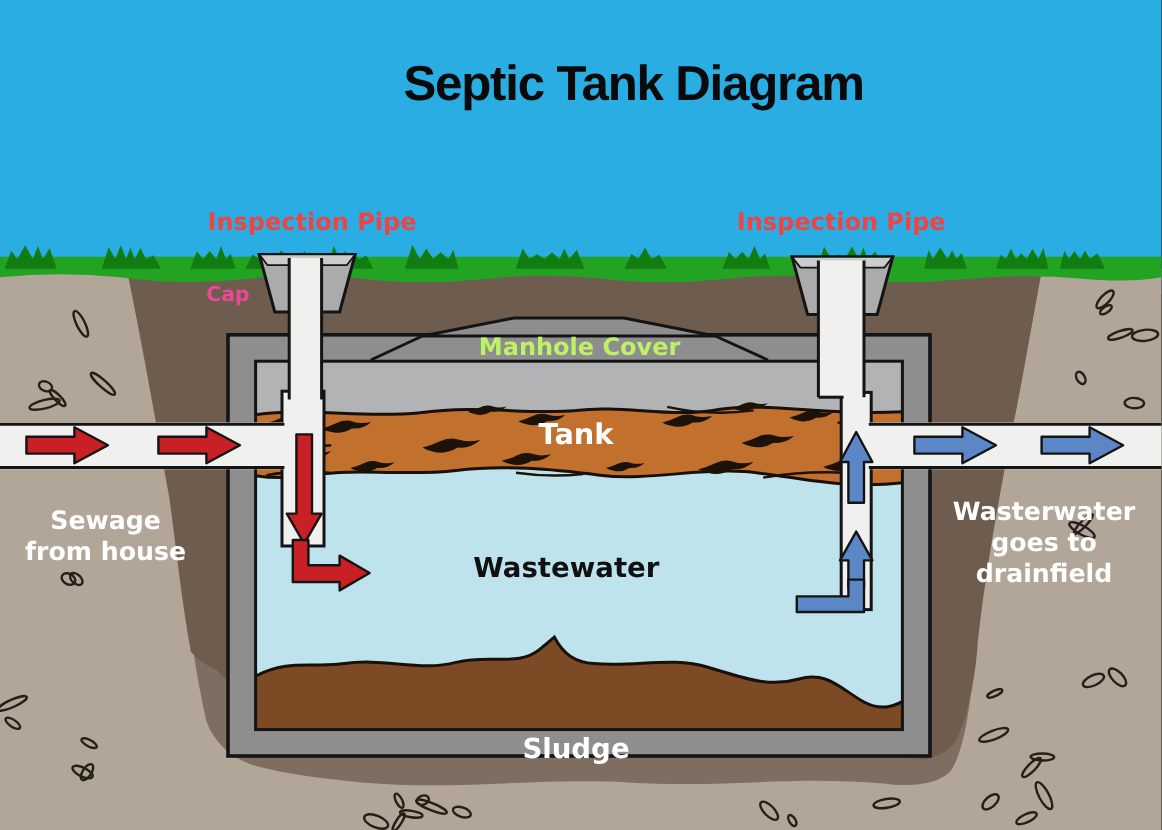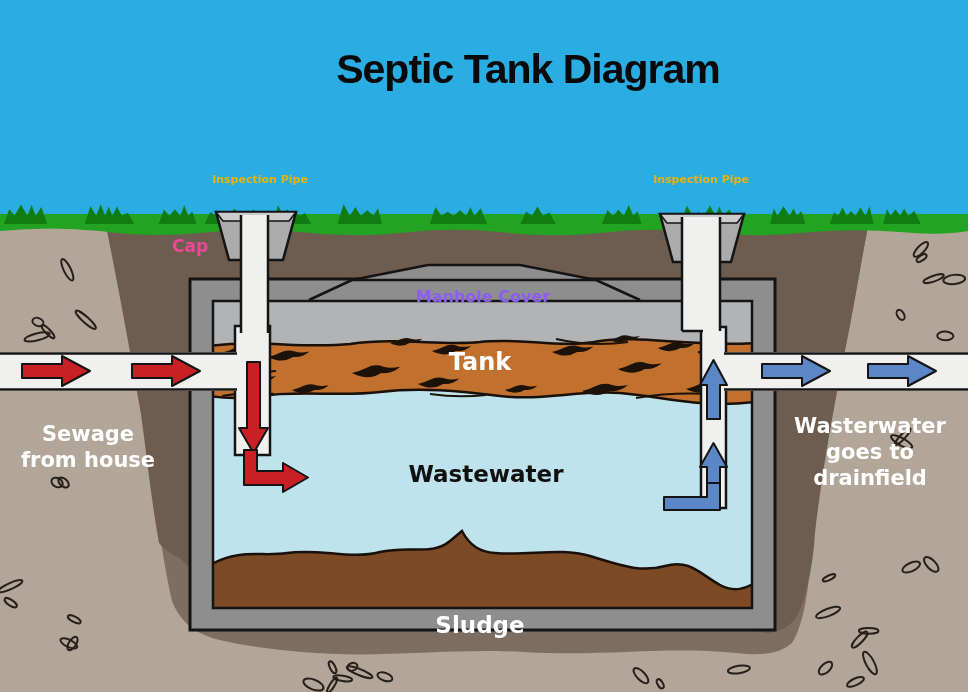--- a/index.html
+++ b/index.html
@@ -8,27 +8,27 @@
     font-family:"DejaVu Sans","Liberation Sans",sans-serif;
     user-select:none;
   }
   .stage svg{position:absolute;left:0;top:0;}
   .lbl{position:absolute;font-weight:bold;text-align:center;line-height:1.15;}
   .title{
     left:0;top:46px;width:968px;font-size:41px;letter-spacing:-1px;color:#0a0a0a;
     font-family:"Liberation Sans","DejaVu Sans",sans-serif;
     margin-left:44px;
   }
-  .insp{font-size:11px;color:#eab308;width:220px;}
+  .insp{font-size:20px;color:#ef4444;width:220px;}
   .insp.left{left:150px;top:174px;}
   .insp.right{left:591px;top:174px;}
   .cap{left:150px;top:237px;width:80px;font-size:17px;color:#ec4899;}
-  .manhole{left:383px;top:288px;width:200px;font-size:16px;color:#8b5cf6;}
+  .manhole{left:383px;top:278px;width:200px;font-size:20px;color:#bef264;}
   .scum-lbl{left:380px;top:349px;width:200px;font-size:24px;color:#ffffff;}
-  .waste-lbl{left:336px;top:461px;width:300px;font-size:23px;color:#101010;}
+  .waste-lbl{left:322px;top:461px;width:300px;font-size:23px;color:#101010;}
   .sludge-lbl{left:380px;top:568px;width:200px;font-size:23px;color:#ffffff;margin-top:44px;}
   .side-note{font-size:21px;color:#ffffff;line-height:26px;}
   .note-left{left:0px;top:421px;width:176px;}
   .note-right{left:770px;top:413px;width:200px;}
 </style>
 </head>
 <body>
 
 <div class="stage">
 

